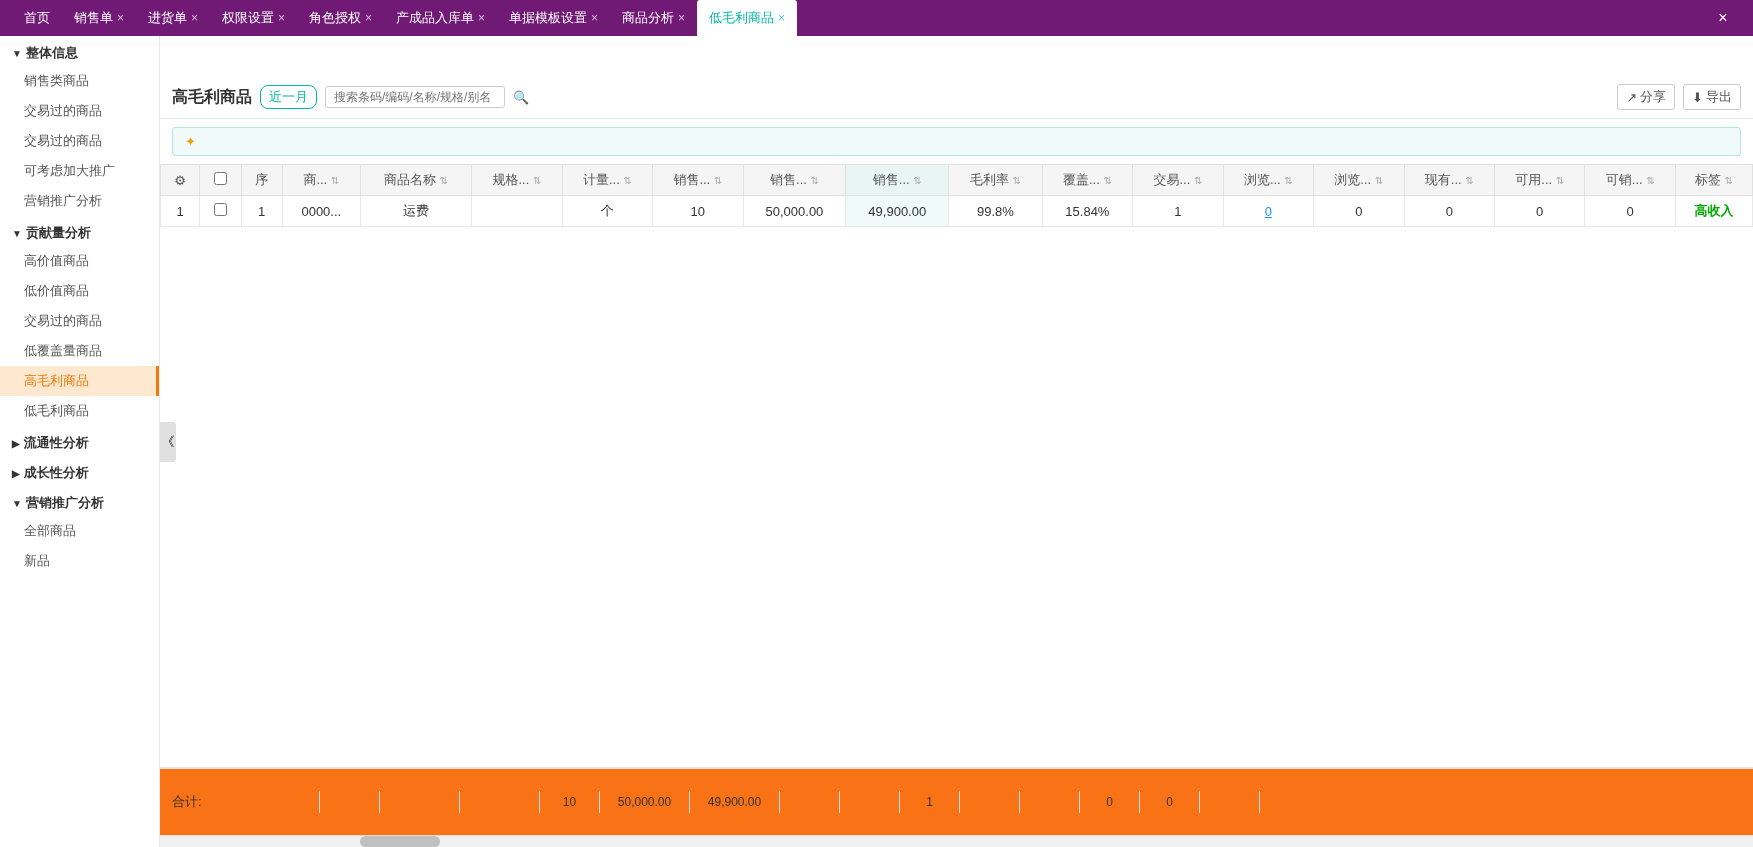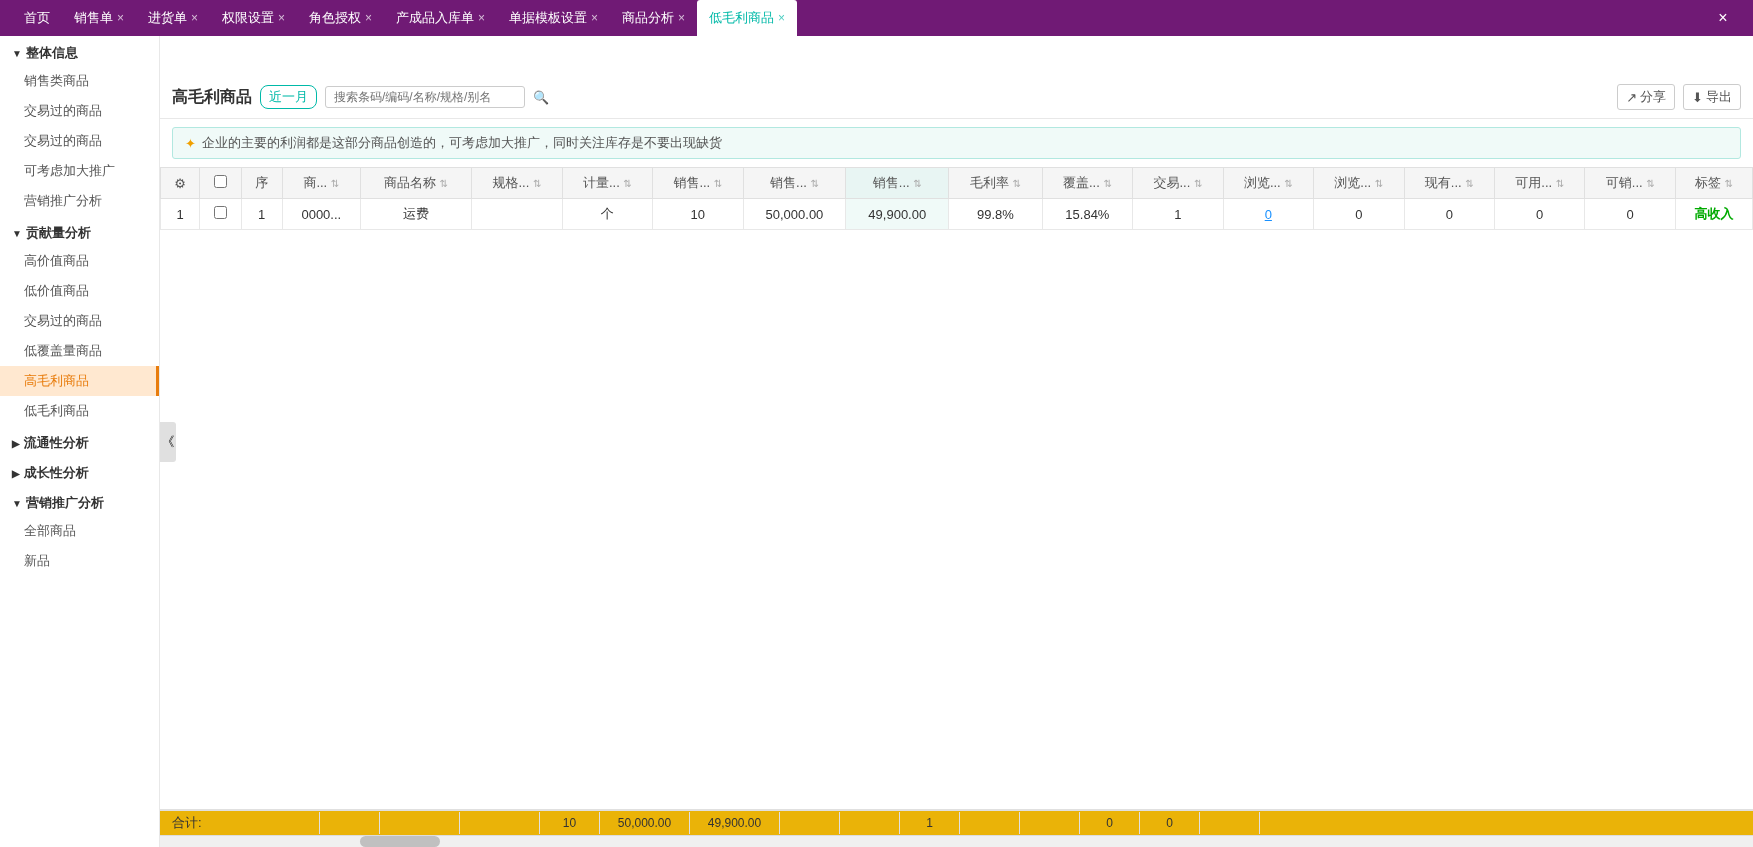--- a/index.html
+++ b/index.html
@@ -120,21 +120,21 @@
     }
     .period-btn.active {
       border-color: #00b9a8;
       color: #00b9a8;
     }
     .search-input {
       border: 1px solid #ccc;
       border-radius: 3px;
       padding: 3px 8px;
       font-size: 12px;
-      width: 200px;
+      width: 180px;
       outline: none;
     }
     .search-btn {
       background: none;
       border: none;
       cursor: pointer;
       color: #999;
       font-size: 14px;
     }
     .header-actions {
@@ -214,22 +214,22 @@
       border: 1px solid #e8e8e8;
       padding: 6px 8px;
       text-align: center;
       color: #333;
     }
     .tag-high { color: #00aa00; font-weight: bold; }
 
     
     .footer-totals {
       border-top: 2px solid #e0e0e0;
-      padding: 1px 0;
-      background: #eab308;
+      padding: 22px 0;
+      background: #f97316;
       display: flex;
       align-items: center;
     }
     .footer-label {
       padding: 0 12px;
       color: #333;
       font-size: 13px;
       min-width: 120px;
     }
     .footer-cells {
@@ -388,21 +388,20 @@
         </button>
         <button class="action-btn">
           <span>⬇</span>
           <span>导出</span>
         </button>
       </div>
     </div>
 
     <div class="info-banner">
       <span class="info-icon">✦</span>
-      <span>企业的主要的利润都是这部分商品创造的，可考虑加大推广，同时关注库存是不要出现缺货</span>
     </div>
 
     <div class="table-wrapper">
       <table>
         <thead>
           <tr>
             <th>⚙</th>
             <th><input type="checkbox" style=""></th>
             <th>序</th>
             <th>商... <span style="font-size:10px;color:#aaa">⇅</span></th>

